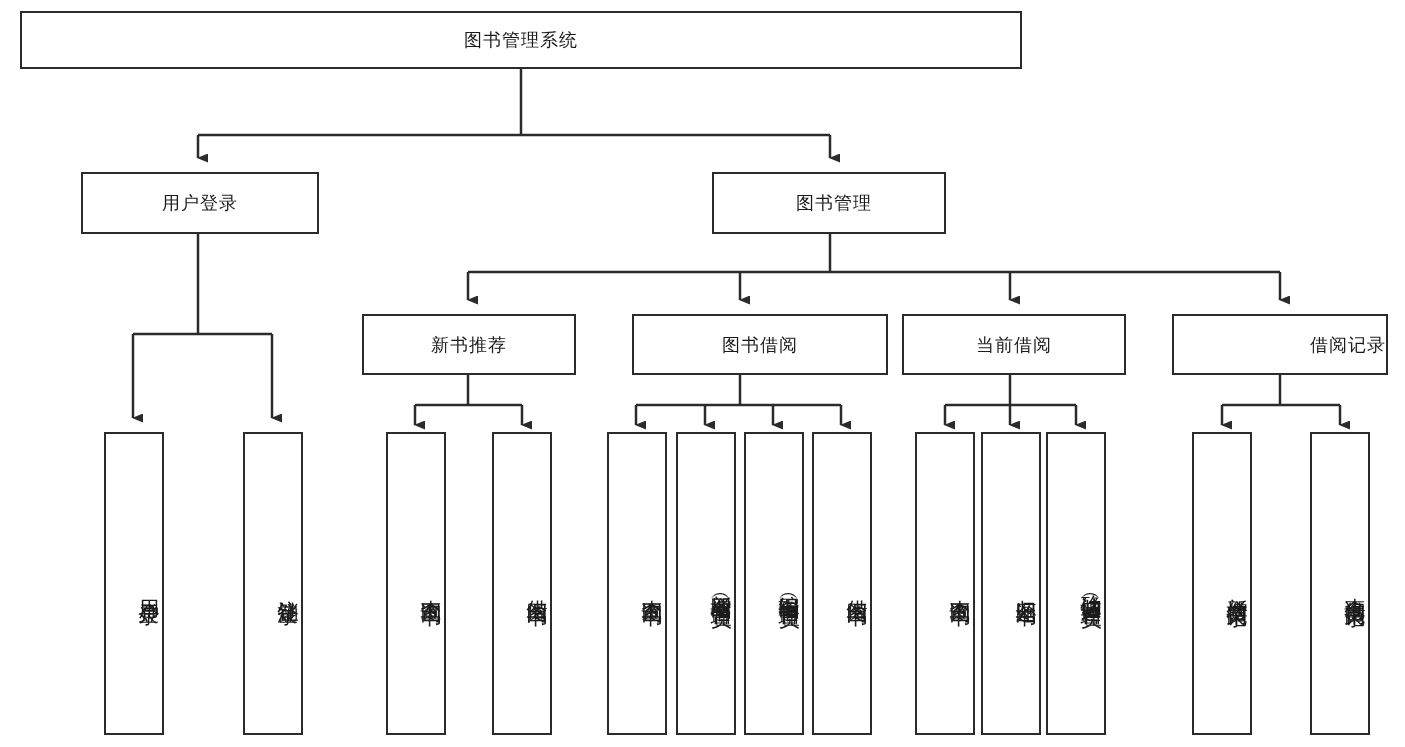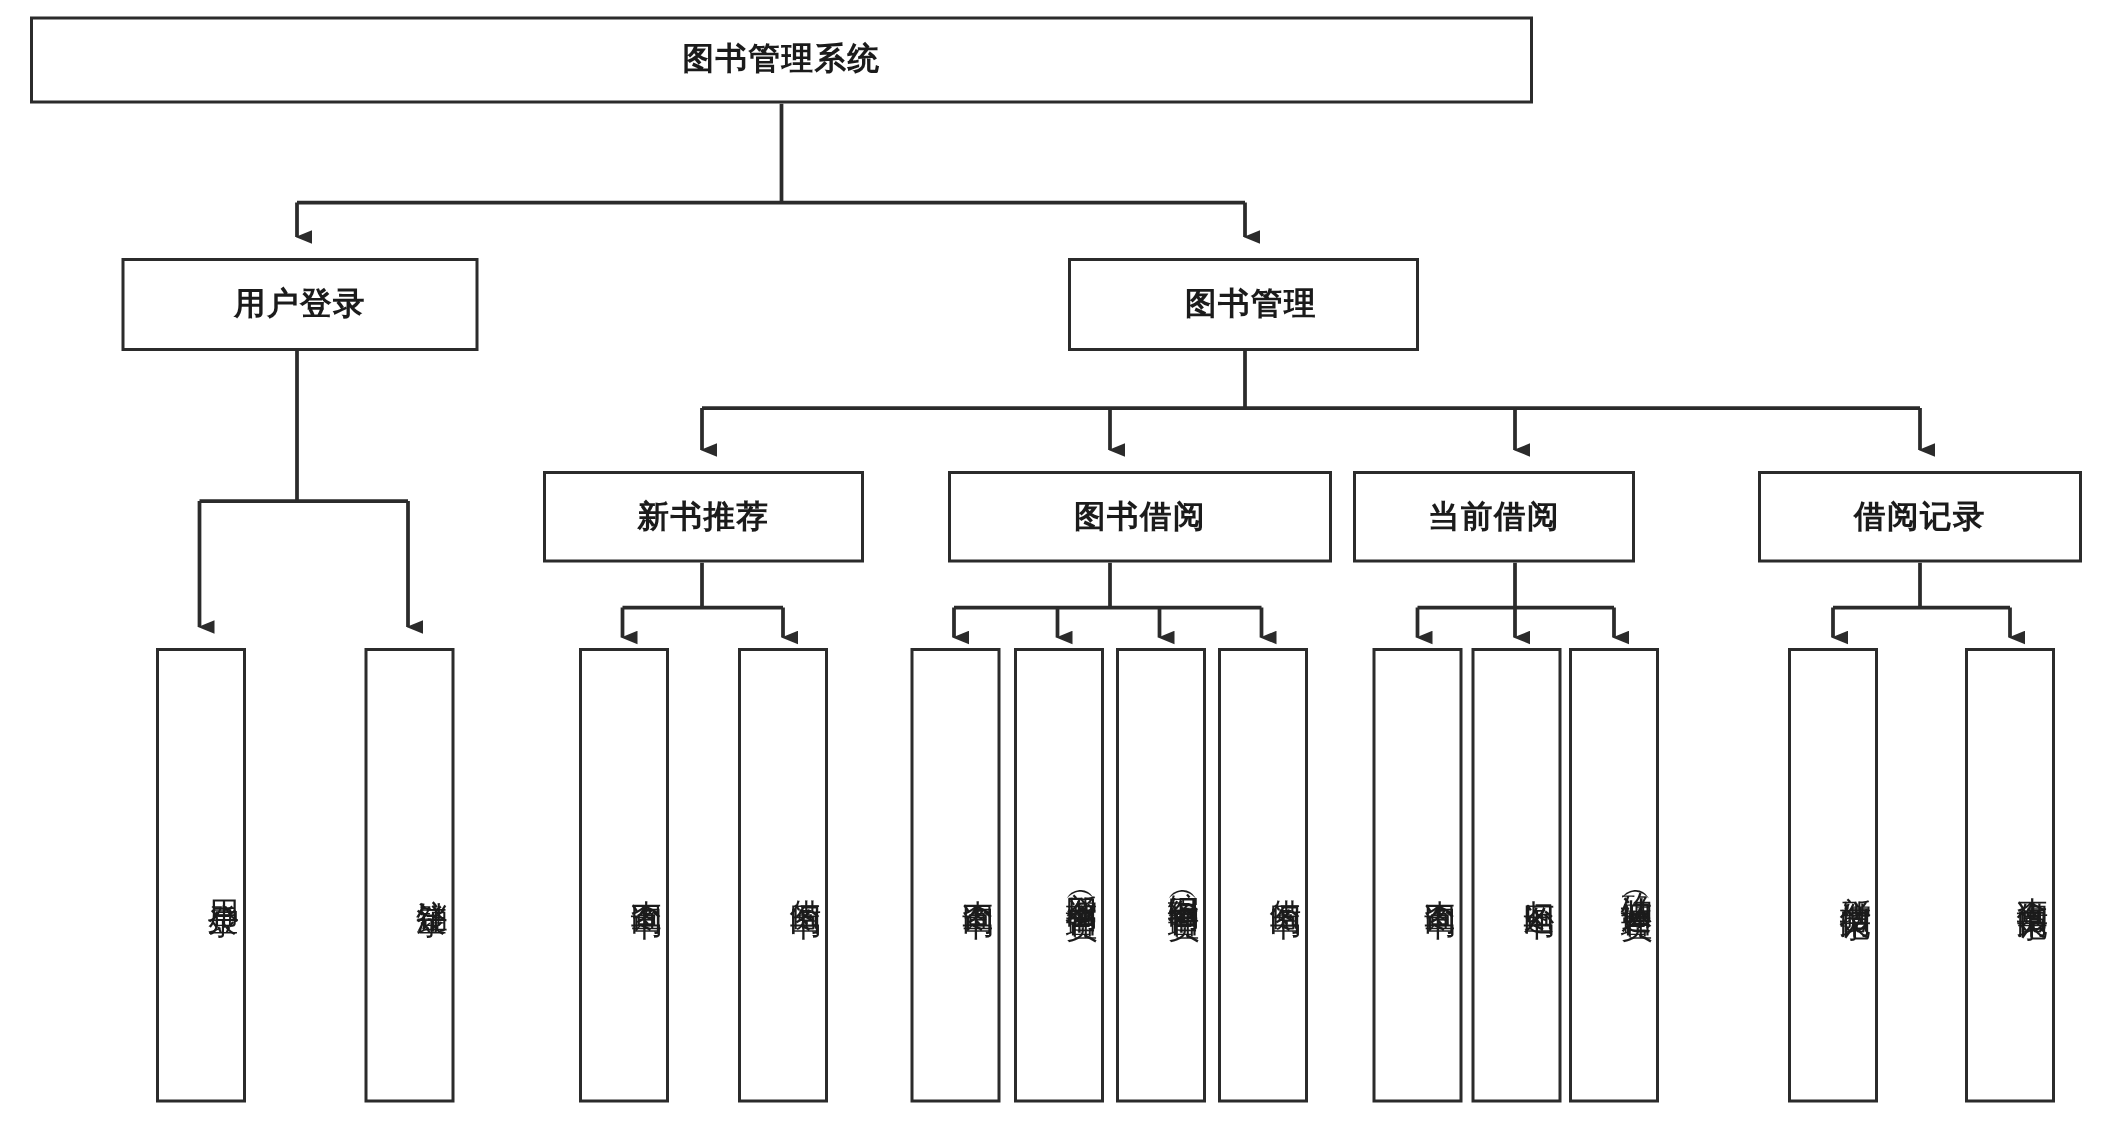--- a/index.html
+++ b/index.html
@@ -18,25 +18,24 @@
     box-sizing:border-box;
     background:#ffffff;
     border:2px solid #2b2b2b;
     display:flex;
     align-items:center;
     justify-content:center;
     color:#1b1b1b;
     z-index:2;
   }
   .node.h{
-    font-size:21px;
+    font-size:18px;
     line-height:1.2;
     letter-spacing:1px;
     white-space:nowrap;
-    font-weight:bold;
   }
   .node.v{
     font-size:21px;
     letter-spacing:2px;
     writing-mode:vertical-rl;
     text-orientation:upright;
     align-items:flex-start;
     justify-content:center;
     padding-top:6px;
     line-height:1.25;
@@ -122,24 +121,24 @@
   <div class="node h" style="left:712px;top:172px;width:234px;height:62px;padding-left:10px;">
     <span>图书管理</span>
   </div>
 
   <div class="node h" style="left:362px;top:314px;width:214px;height:61px;">
     <span>新书推荐</span>
   </div>
   <div class="node h" style="left:632px;top:314px;width:256px;height:61px;">
     <span>图书借阅</span>
   </div>
-  <div class="node h" style="left:902px;top:314px;width:188px;height:61px;">
+  <div class="node h" style="left:902px;top:314px;width:224px;height:61px;">
     <span>当前借阅</span>
   </div>
-  <div class="node h" style="left:1172px;top:314px;width:216px;height:61px;">
+  <div class="node h" style="left:1172px;top:314px;width:216px;height:61px;justify-content:flex-end;">
     <span>借阅记录</span>
   </div>
 
   <div class="node v" style="left:104px;top:432px;width:60px;height:303px;">
     <span>用户登录</span>
   </div>
   <div class="node v" style="left:243px;top:432px;width:60px;height:303px;">
     <span>注销登录</span>
   </div>
 

